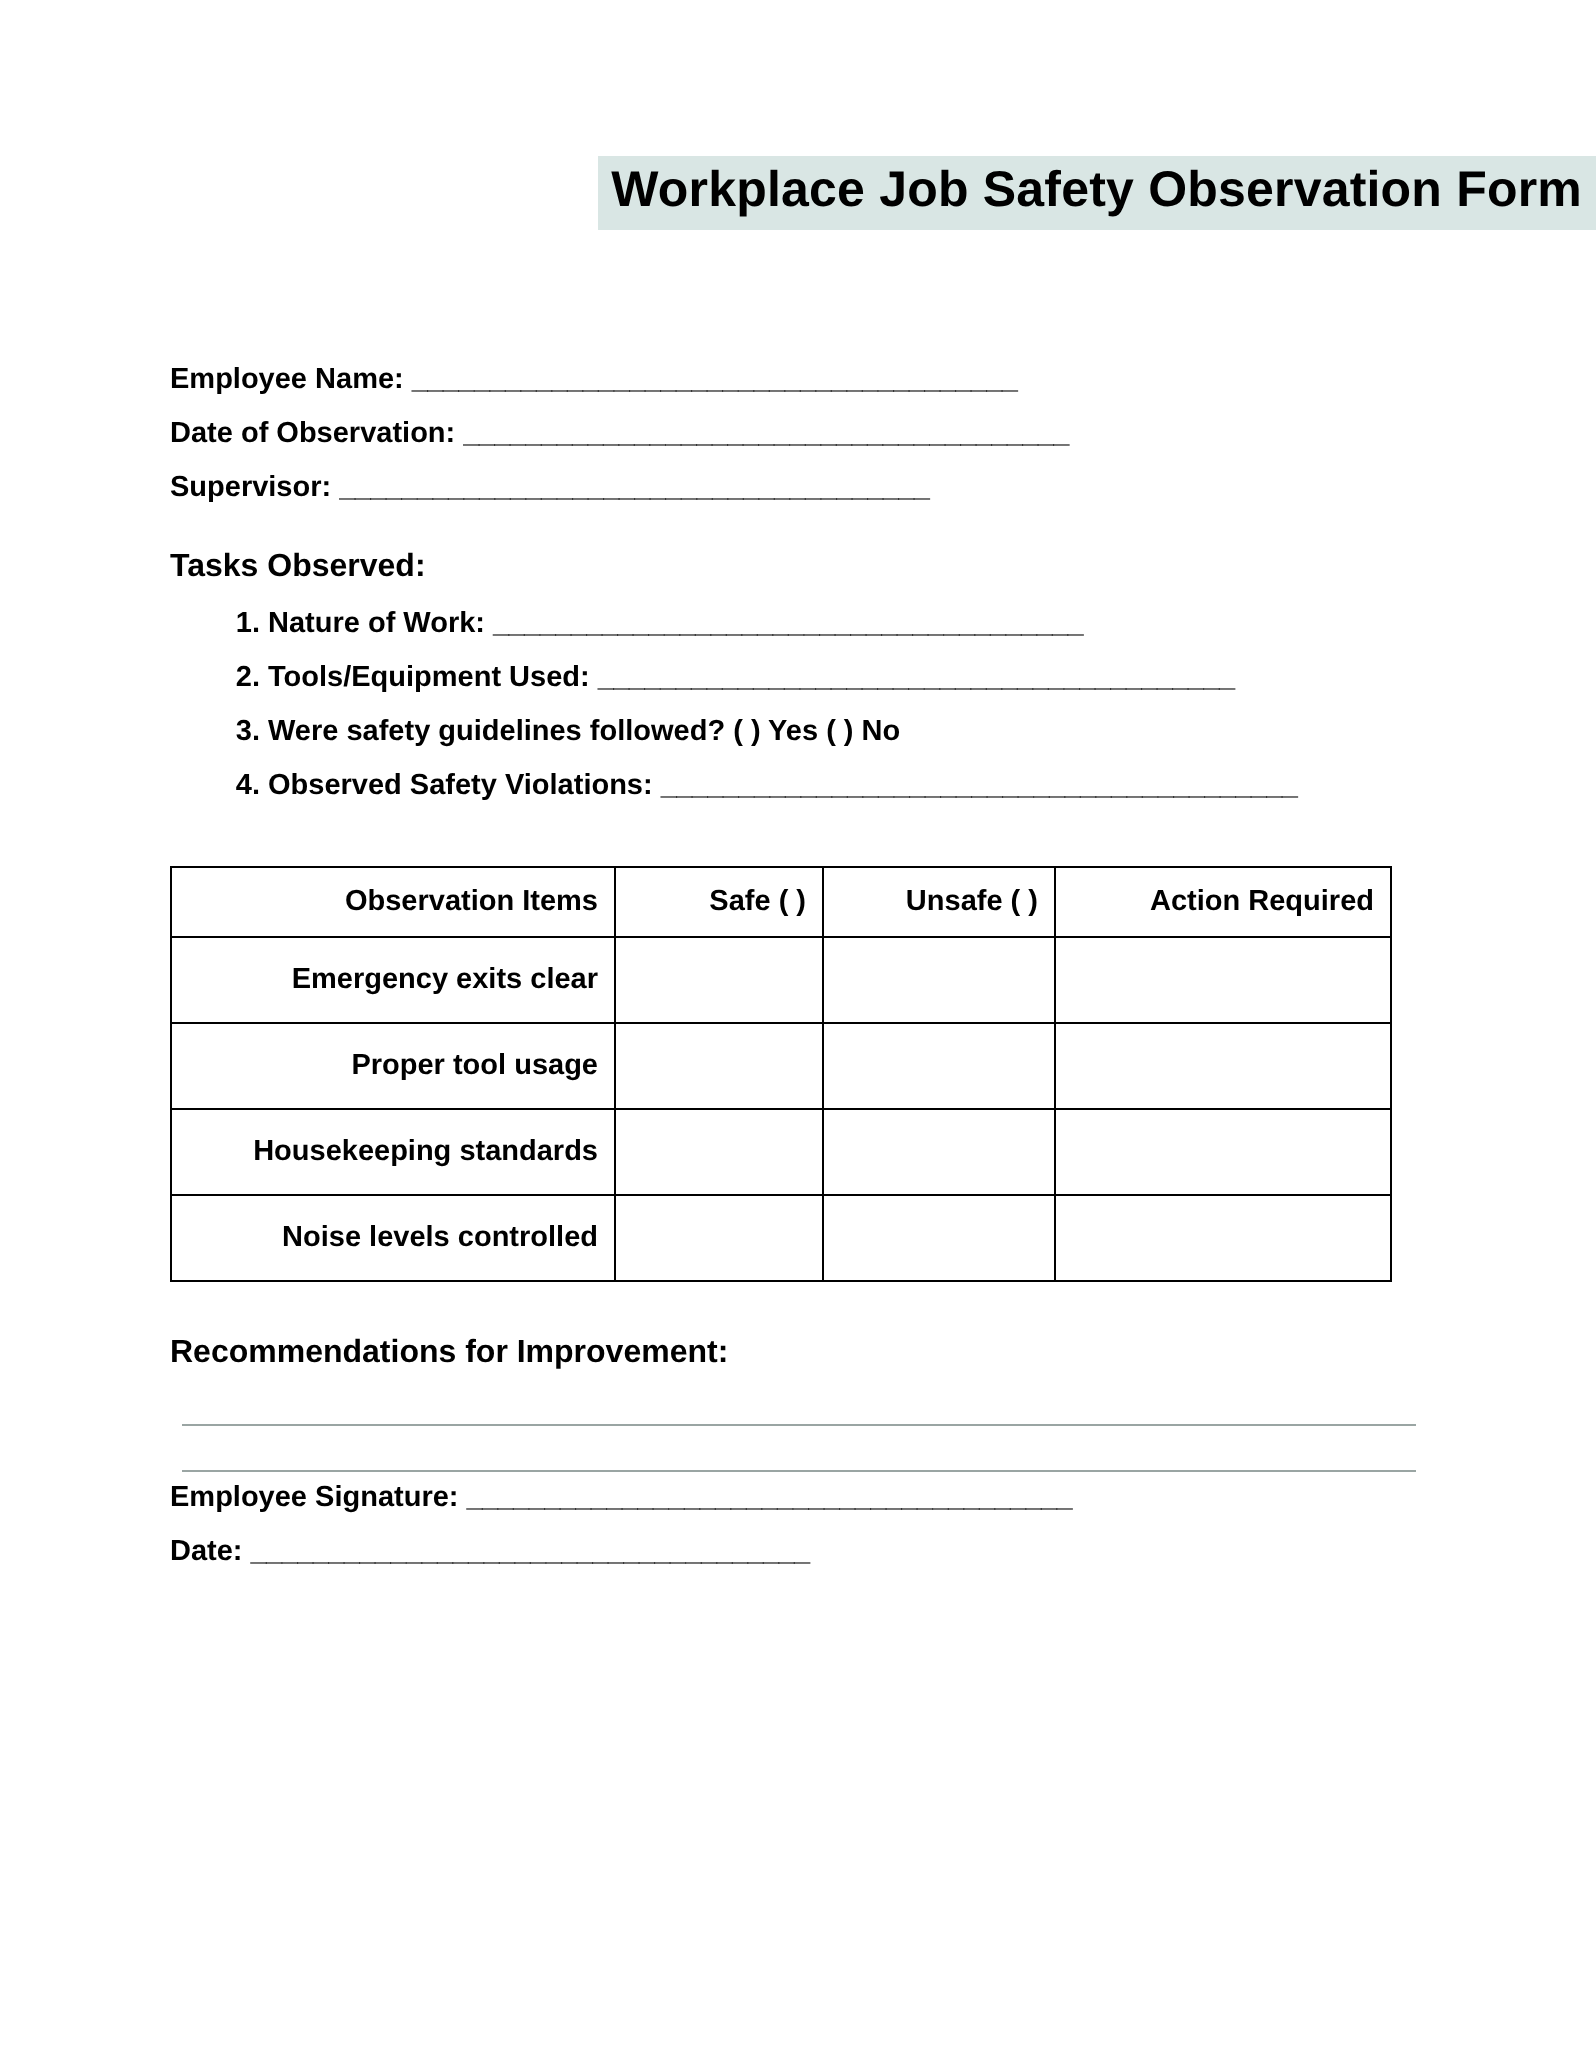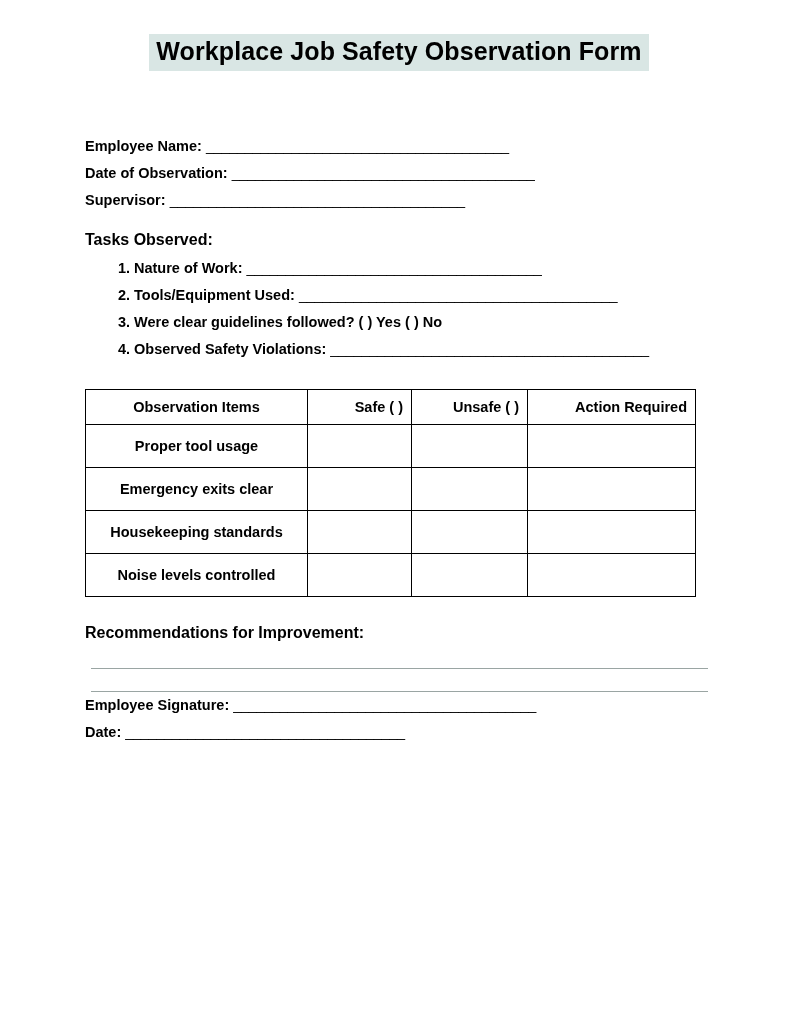--- a/index.html
+++ b/index.html
@@ -15,22 +15,22 @@
     position: relative;
     overflow: hidden;
   }
   .page {
     position: relative;
     width: 798px;
     height: 1032px;
     box-sizing: border-box;
   }
   .title-wrap {
-    text-align: center;
-    margin-top: 34px;
+    text-align: right;
+    margin-top: 78px;
   }
   .doc-title {
     display: inline-block;
     font-size: 25px;
     font-weight: bold;
     background: #d9e6e4;
     padding: 3px 7px 5px 7px;
     letter-spacing: 0.1px;
     line-height: 1.15;
   }
@@ -39,21 +39,21 @@
     margin-right: 85px;
     margin-top: 62px;
   }
   .field-line {
     font-size: 14.5px;
     font-weight: bold;
     line-height: 27px;
     white-space: nowrap;
   }
   .blank {
-    font-weight: normal;
+    font-weight: bold;
     letter-spacing: -0.3px;
   }
   .section-label {
     font-size: 16px;
     font-weight: bold;
     margin-top: 17px;
     margin-bottom: 6px;
   }
   ol.tasks {
     margin: 0 0 0 0;
@@ -77,21 +77,21 @@
     font-weight: bold;
     padding: 9px 8px 9px 8px;
     text-align: left;
     vertical-align: middle;
   }
   table.obs th {
     text-align: right;
     font-weight: bold;
   }
   table.obs th.first, table.obs td.first {
-    text-align: center;
+    text-align: right;
   }
   .col-item { width: 205px; }
   .col-safe { width: 87px; }
   .col-unsafe { width: 99px; }
   .col-action { width: 151px; }
   table.obs tbody td {
     height: 24px;
   }
   .rec-label {
     font-size: 16px;
@@ -140,47 +140,47 @@
     <ol class="tasks">
       <li>
         <span>Nature of Work:</span>
         <span class="blank">______________________________________</span>
       </li>
       <li>
         <span>Tools/Equipment Used:</span>
         <span class="blank">_________________________________________</span>
       </li>
       <li>
-        <span>Were clear guidelines followed? ( ) Yes ( ) No</span>
+        <span>Were safety guidelines followed? ( ) Yes ( ) No</span>
         <span class="blank"></span>
       </li>
       <li>
         <span>Observed Safety Violations:</span>
         <span class="blank">_________________________________________</span>
       </li>
     </ol>
 
     <table class="obs">
       <thead>
         <tr>
           <th class="first col-item">Observation Items</th>
           <th class="col-safe">Safe ( )</th>
           <th class="col-unsafe">Unsafe ( )</th>
           <th class="col-action">Action Required</th>
         </tr>
       </thead>
       <tbody>
         <tr>
+          <td class="first">Emergency exits clear</td>
+          <td></td>
+          <td></td>
+          <td></td>
+        </tr>
+        <tr>
           <td class="first">Proper tool usage</td>
-          <td></td>
-          <td></td>
-          <td></td>
-        </tr>
-        <tr>
-          <td class="first">Emergency exits clear</td>
           <td></td>
           <td></td>
           <td></td>
         </tr>
         <tr>
           <td class="first">Housekeeping standards</td>
           <td></td>
           <td></td>
           <td></td>
         </tr>

